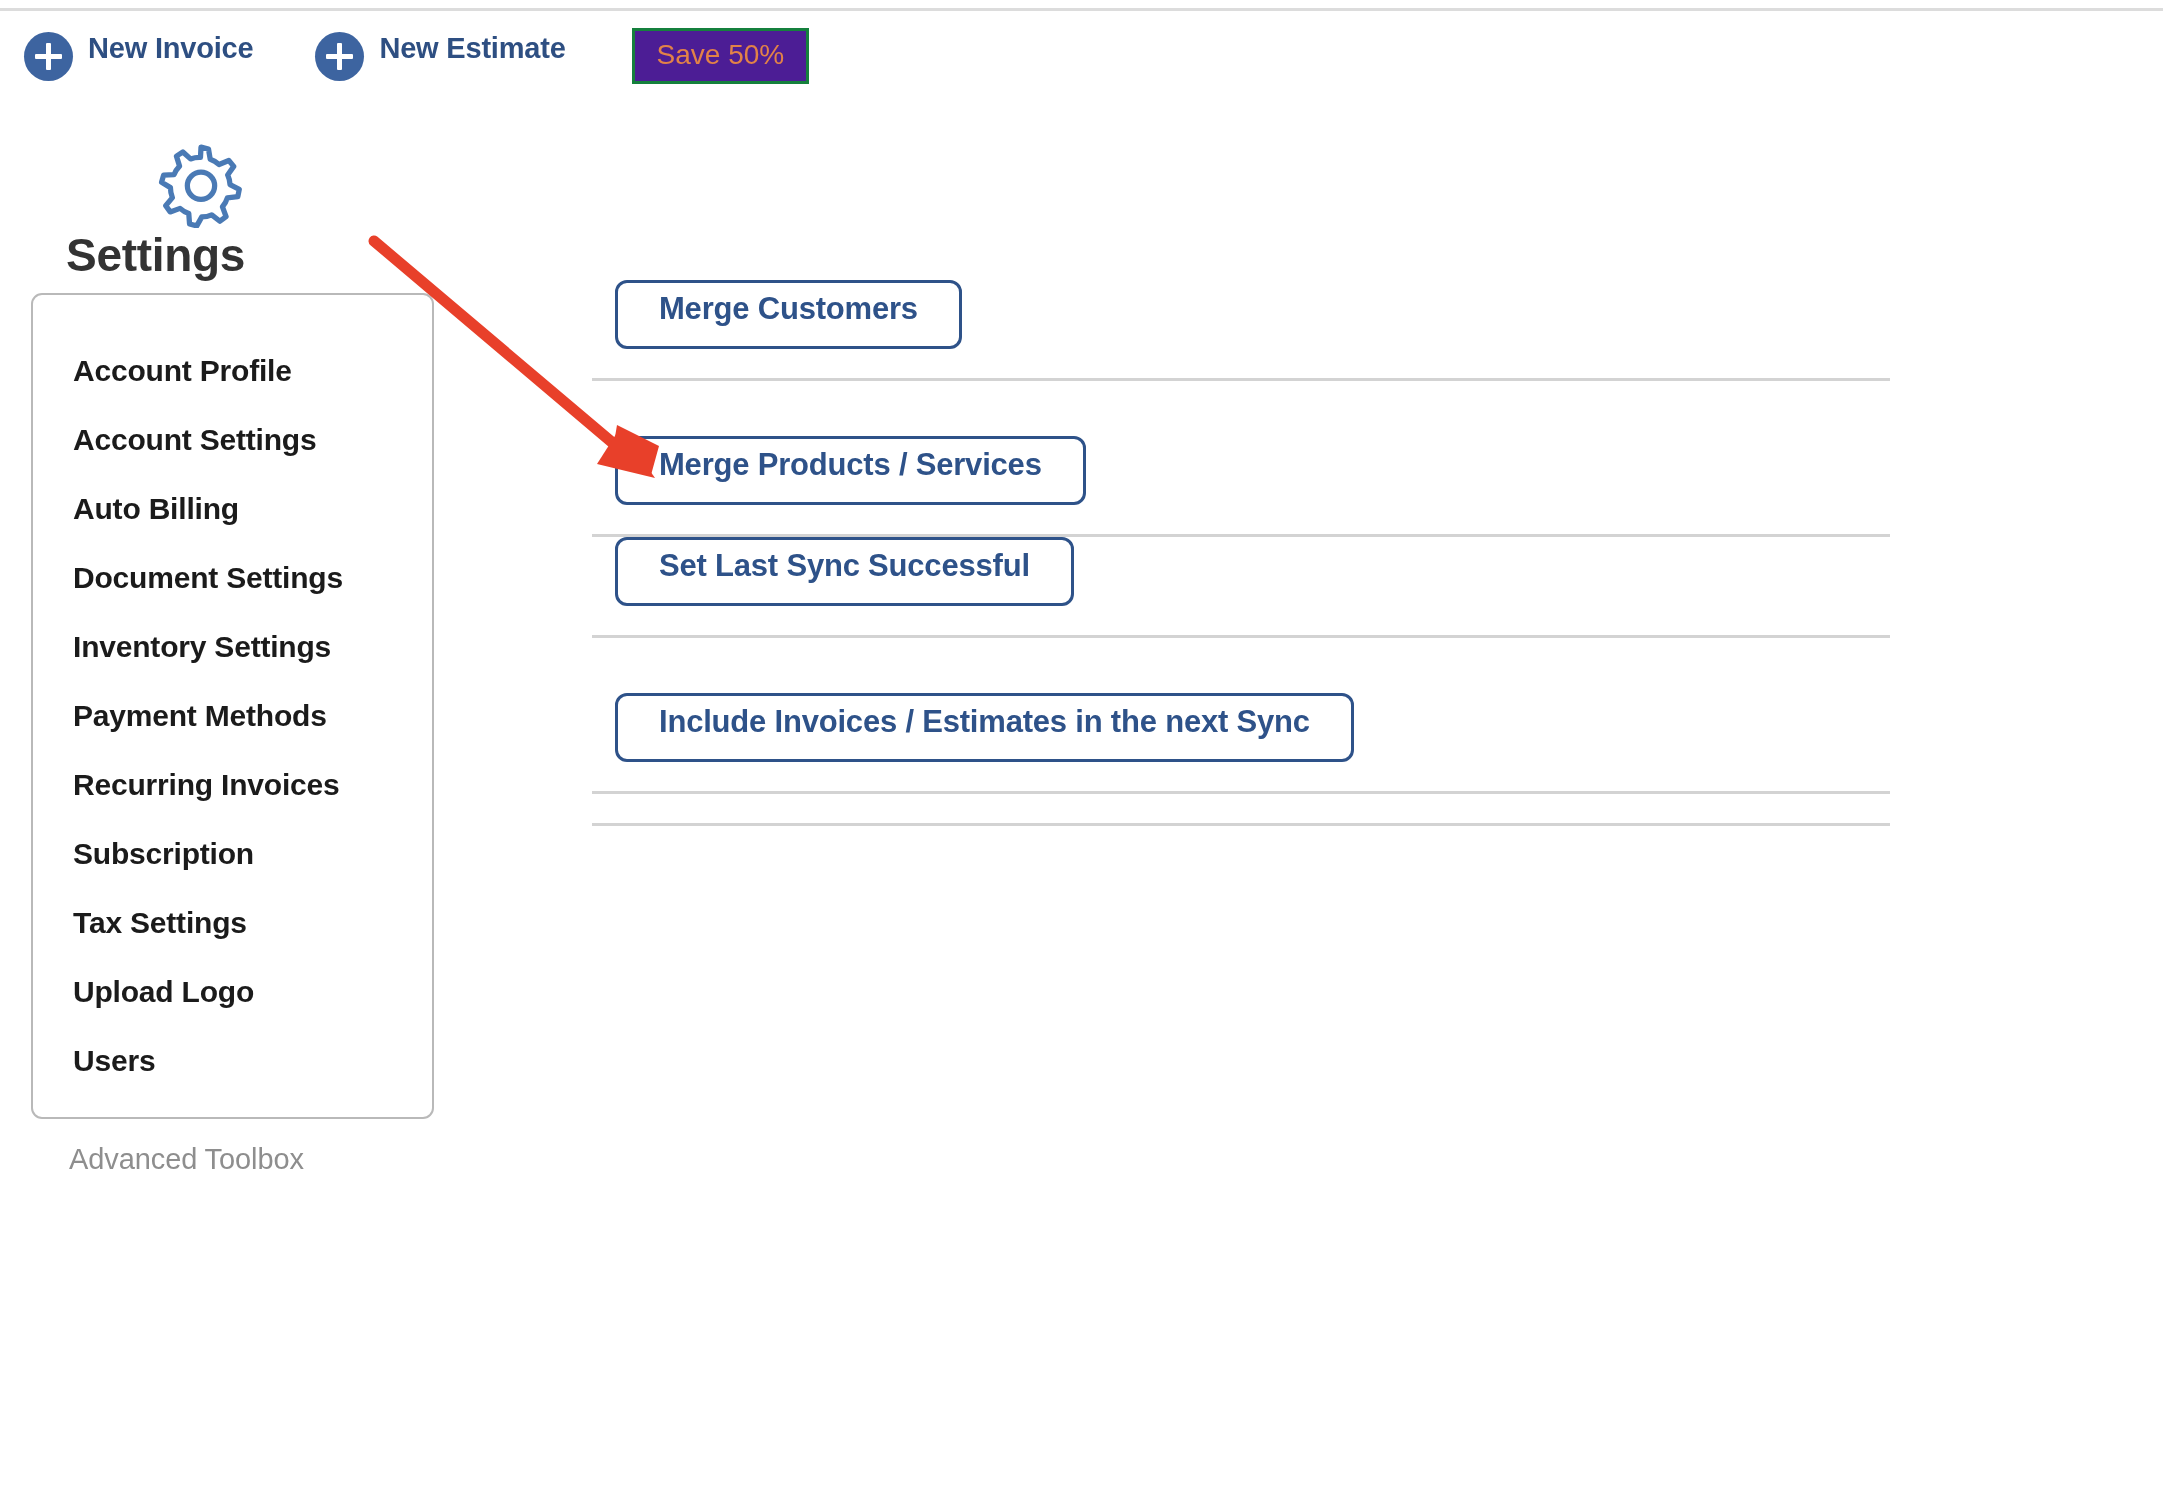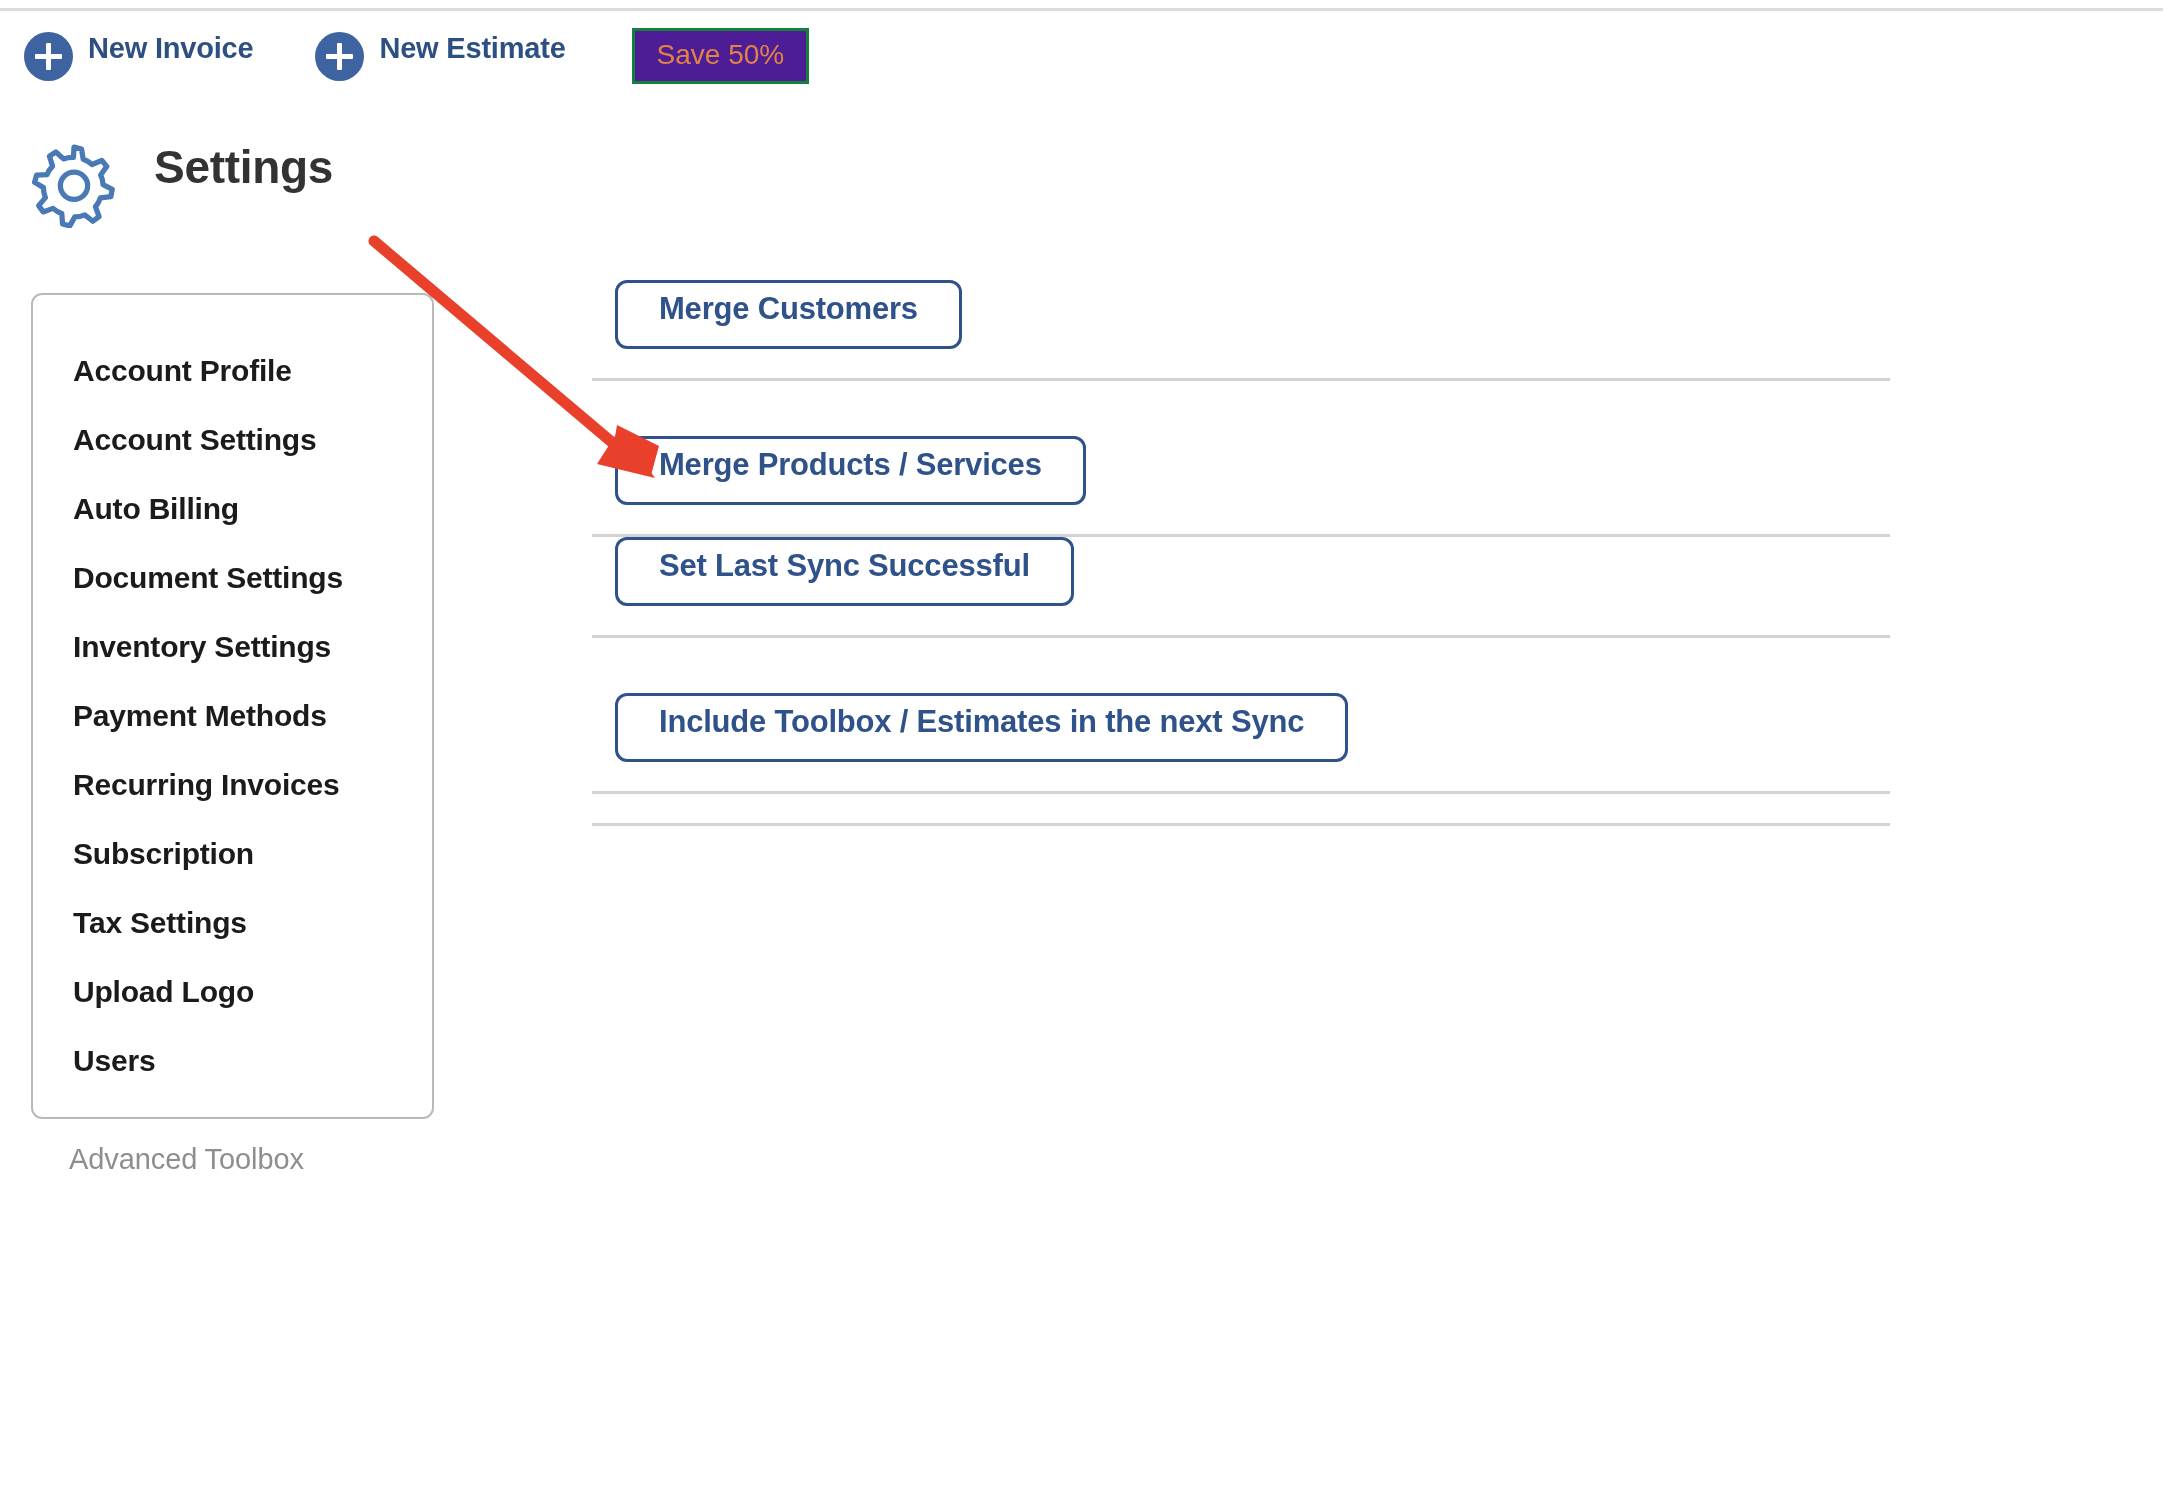--- a/index.html
+++ b/index.html
@@ -90,21 +90,22 @@
     cursor: pointer;
     white-space: nowrap;
   }
 
   
   #settings-heading {
     position: absolute;
     left: 30px;
     top: 140px;
     display: flex;
-    align-items: flex-start;
+    align-items: flex-end;
+    flex-direction: column;
   }
   #gear-icon {
     width: 88px;
     height: 88px;
     flex: 0 0 auto;
   }
   #page-title {
     margin-left: 36px;
     font-size: 46px;
     font-weight: bold;
@@ -283,21 +284,21 @@
     <button class="action-btn">Merge Products / Services</button>
     <div class="row-divider"></div>
   </div>
 
   <div class="action-row" id="row-set-last-sync">
     <button class="action-btn">Set Last Sync Successful</button>
     <div class="row-divider"></div>
   </div>
 
   <div class="action-row" id="row-include-sync">
-    <button class="action-btn">Include Toolbox / Estimates in the next Sync</button>
+    <button class="action-btn">Include Invoices / Estimates in the next Sync</button>
     <div class="row-divider"></div>
   </div>
 
   <div class="action-row" id="row-exclude-sync">
     <div class="row-divider"></div>
   </div>
 
 </div>
 
 <svg id="annotation-arrow" viewBox="0 0 2168 1510">

